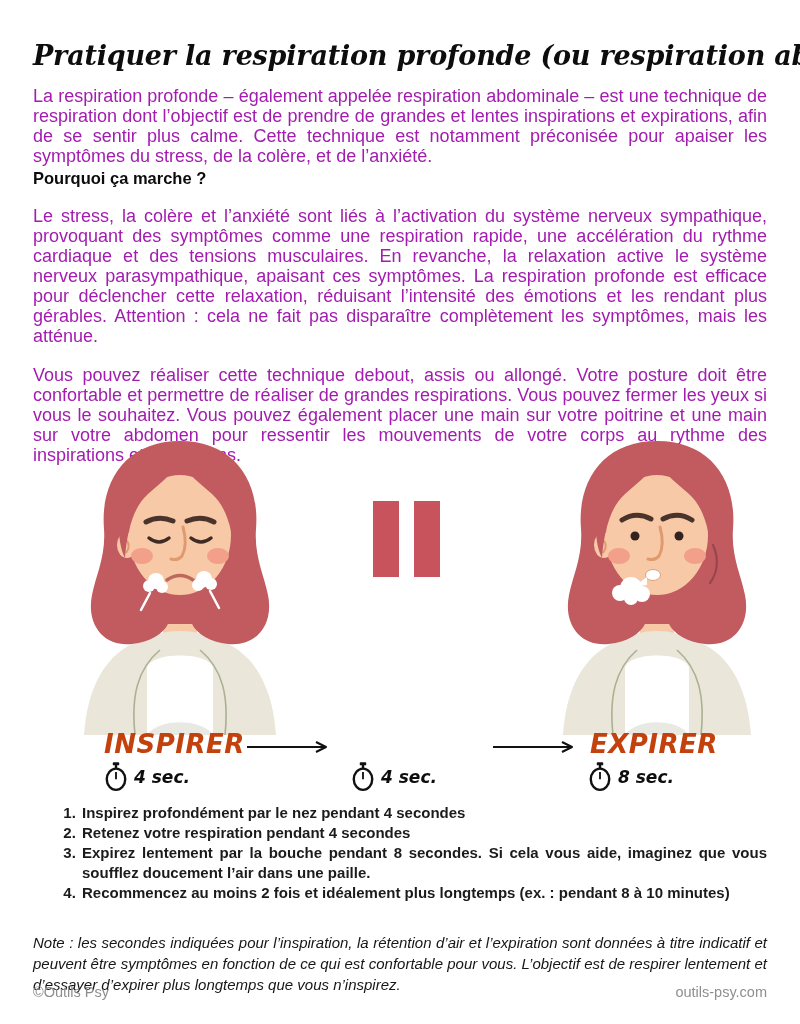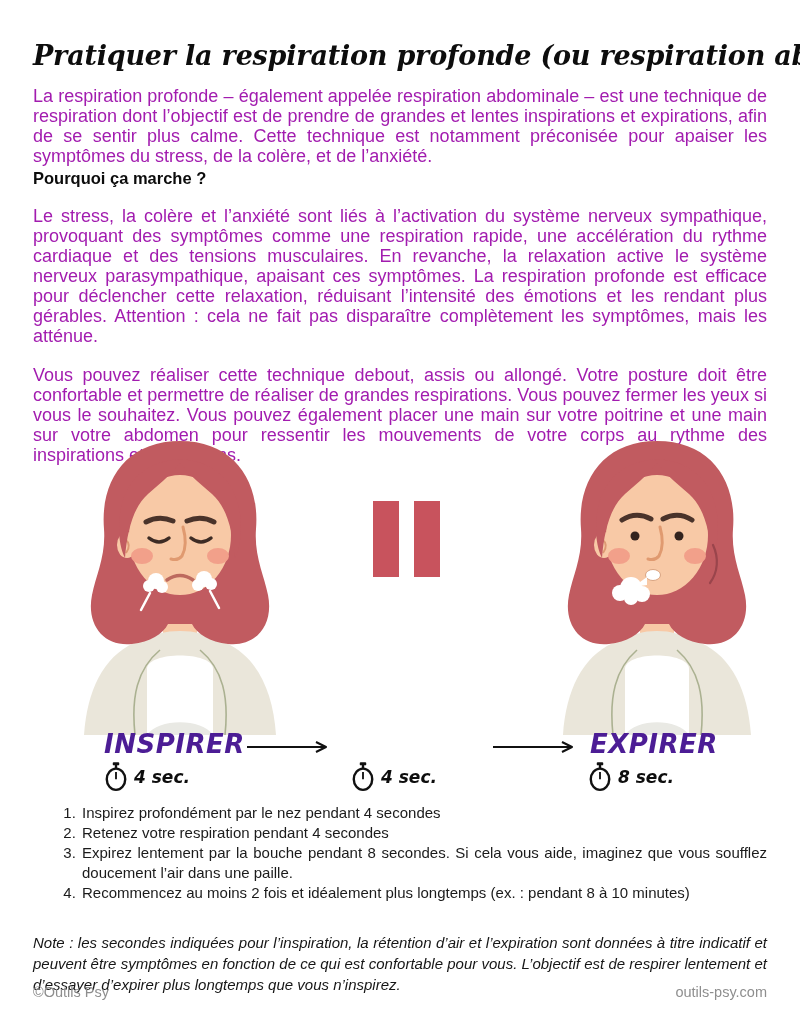--- a/index.html
+++ b/index.html
@@ -34,35 +34,35 @@
   }
   .illustration{left:0;top:435px;width:800px;height:360px;}
   .woman{position:absolute;top:0;}
   .woman-left{left:70px;}
   .woman-right{left:547px;}
   .pause{left:373px;top:66px;display:flex;gap:15px;}
   .pause-bar{width:26px;height:76px;}
   .seq-label{
     top:294px;
     font-size:26px;font-weight:bold;font-style:italic;
-    letter-spacing:0.5px;color:#4c1d95;
+    letter-spacing:0.5px;color:#c2410c;
     font-family:"DejaVu Sans",sans-serif;
     white-space:nowrap;
   }
   .seq-arrow{top:305px;}
   .timer{
     top:326px;display:flex;align-items:center;gap:6px;
   }
   .timer-text{
     font-size:17px;font-weight:bold;font-style:italic;
     font-family:"DejaVu Sans",sans-serif;color:#0d0d0d;
   }
   .steps-list{
     left:52px;top:803px;width:715px;
-    font-size:15px;line-height:20px;
+    font-size:15px;line-height:20px;font-weight:bold;
   }
   .steps-list ol{margin:0;padding:0 0 0 28px;}
   .steps-list li{text-align:justify;padding-left:2px;}
   .note-text{
     left:33px;top:917px;width:734px;
     font-style:italic;
     font-size:15px;line-height:21px;
     text-align:justify;color:#161616;
   }
   .footer{

